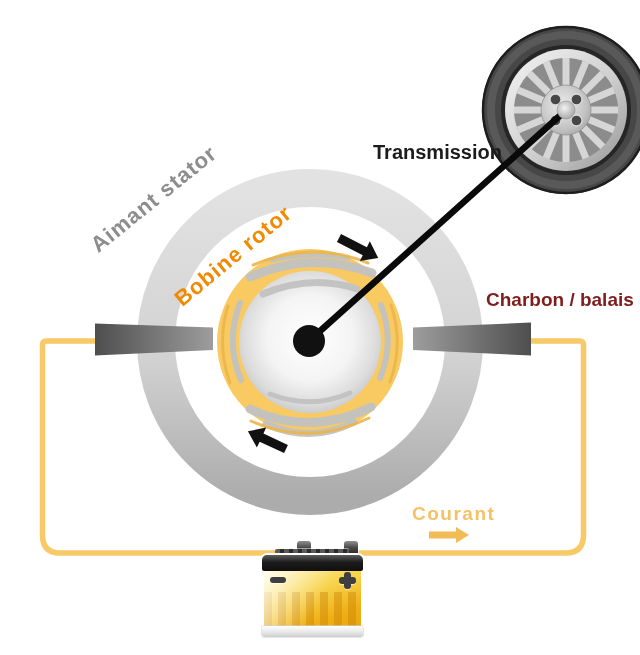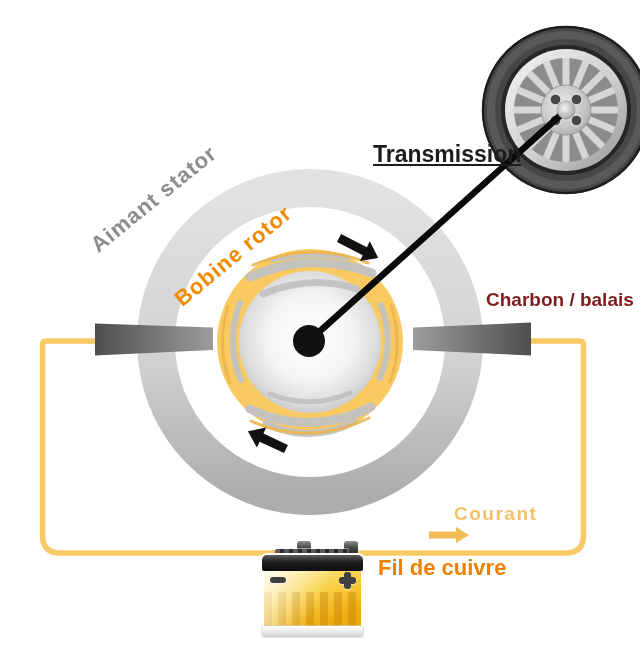--- a/index.html
+++ b/index.html
@@ -2,33 +2,33 @@
 <html><head>
 <meta charset="utf-8">
 <style>
   html,body{margin:0;padding:0;background:#fff;}
   .stage{
     position:relative;width:640px;height:655px;overflow:hidden;background:#fff;
     font-family:"Liberation Sans",sans-serif;
   }
   .stage svg{position:absolute;left:0;top:0;}
   .label{position:absolute;white-space:nowrap;}
-  .label-transmission{left:373px;top:141px;font-size:23px;font-weight:600;color:#1c1c1c;text-decoration:underline;}
+  .label-transmission{left:373px;top:141px;font-size:20px;font-weight:600;color:#1c1c1c;}
   .label-brushes{left:486px;top:289px;font-size:19px;font-weight:600;color:#7f1d1d;}
   .label-stator{
     left:102px;top:232px;height:26px;line-height:26px;
     font-size:22px;font-weight:600;letter-spacing:1px;color:#8d8d8d;
     transform:rotate(-39deg);transform-origin:0 100%;
   }
   .label-rotor{
     left:186px;top:286px;height:26px;line-height:26px;
     font-size:22px;font-weight:600;letter-spacing:1px;color:#f18a00;
     transform:rotate(-39.5deg);transform-origin:0 100%;
   }
-  .label-current{left:412px;top:503px;font-size:19px;font-weight:600;letter-spacing:1.5px;color:#f5c166;margin-left:42px;}
+  .label-current{left:412px;top:503px;font-size:19px;font-weight:600;letter-spacing:1.5px;color:#f5c166;}
   .label-wire{left:378px;top:555px;font-size:22px;font-weight:700;color:#ee8000;}
 
   
   .battery{position:absolute;left:262px;top:540px;width:101px;height:98px;}
   .battery .terminal{
     position:absolute;top:1px;width:14px;height:12px;border-radius:3px 3px 0 0;
     background:linear-gradient(180deg,#8f8f8f 0%,#4a4a4a 55%,#2e2e2e 100%);
     box-shadow:0 0 0 1px rgba(255,255,255,.7);
   }
   .battery .terminal.left{left:35px;}
@@ -200,15 +200,14 @@
       </div>
     </div>
     <div class="base"></div>
   </div>
 
   <div class="label label-stator">Aimant stator</div>
   <div class="label label-rotor">Bobine rotor</div>
   <div class="label label-transmission">Transmission</div>
   <div class="label label-brushes">Charbon / balais</div>
   <div class="label label-current">Courant</div>
-  <div class="label label-wire">Fil de cuivre</div>
 
 </div>
 
 </body></html>

